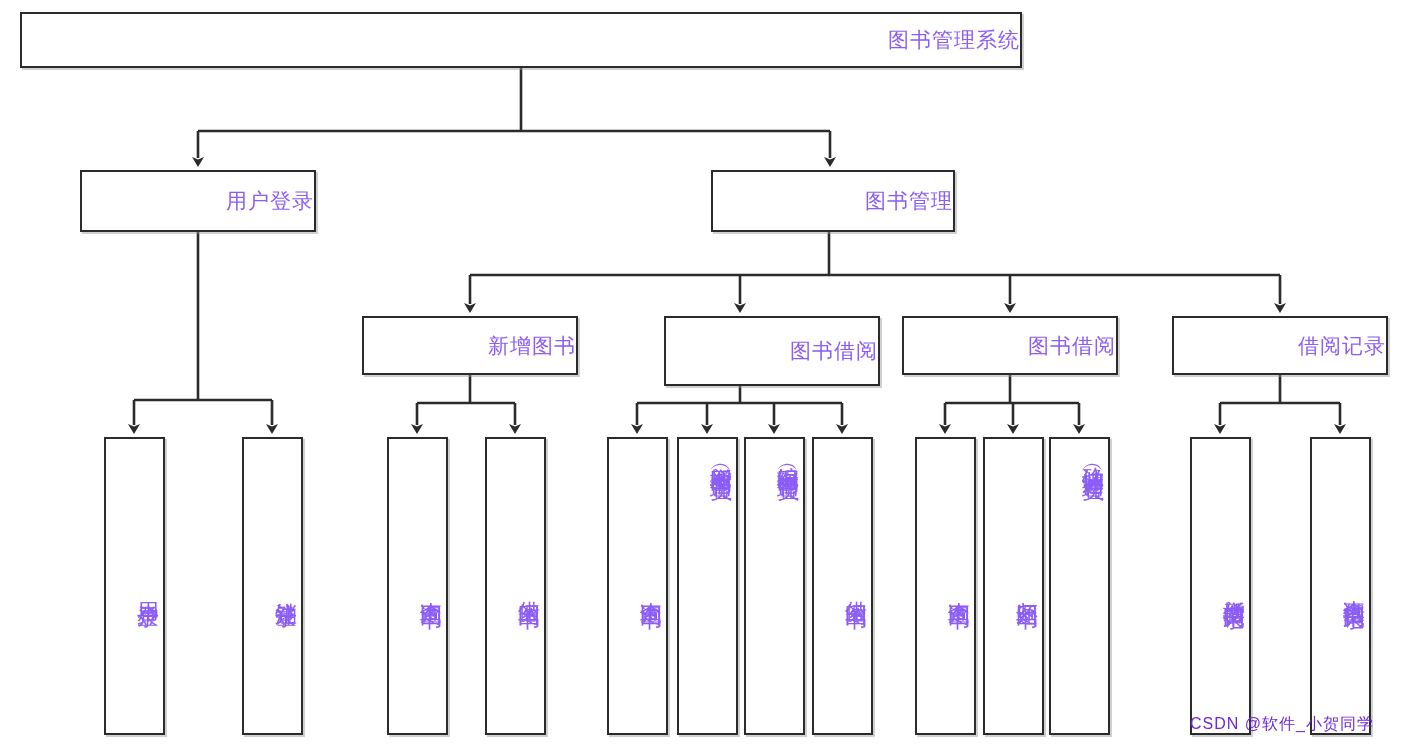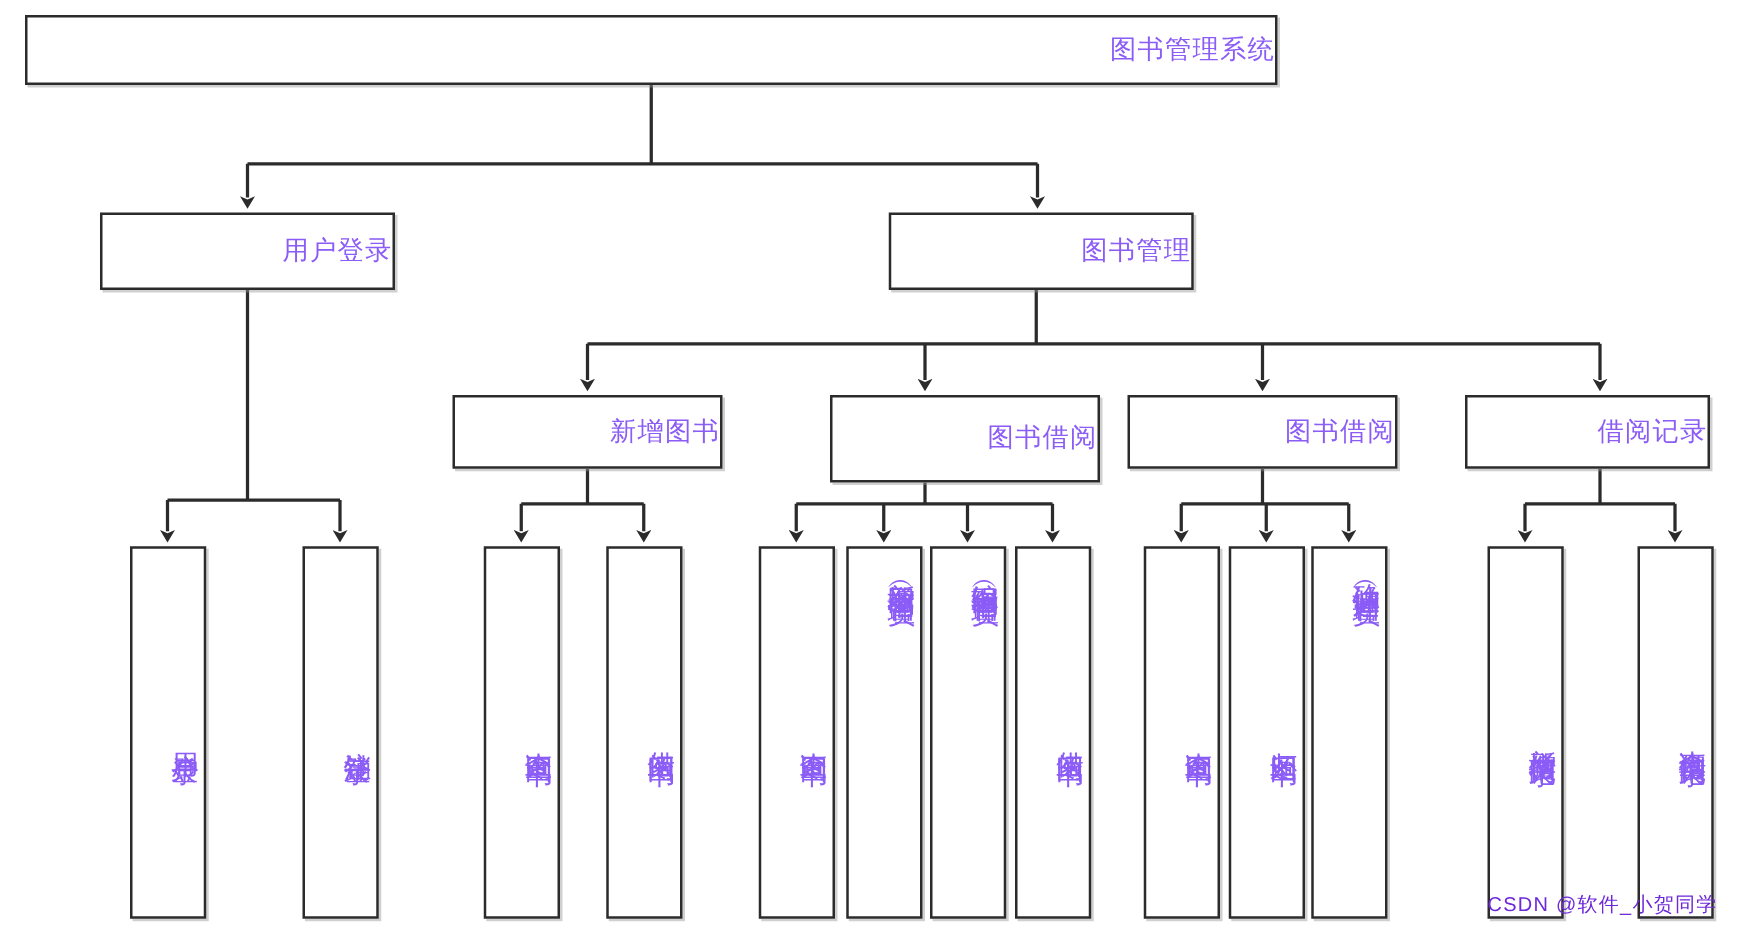--- a/index.html
+++ b/index.html
@@ -135,21 +135,21 @@
 
   <div class="node horiz" style="left: 362px; top: 316px; width: 216px; height: 59px;">
     <span>新增图书</span>
   </div>
   <div class="node horiz" style="left: 664px; top: 316px; width: 216px; height: 70px;">
     <span>图书借阅</span>
   </div>
   <div class="node horiz" style="left: 902px; top: 316px; width: 216px; height: 59px;">
     <span>图书借阅</span>
   </div>
-  <div class="node horiz" style="left: 1172px; top: 316px; width: 196px; height: 59px;">
+  <div class="node horiz" style="left: 1172px; top: 316px; width: 216px; height: 59px;">
     <span>借阅记录</span>
   </div>
 
   <div class="node vert centered" style="left: 104px; top: 437px; width: 61px; height: 298px;">
     <span class="vlabel">用户登录</span>
   </div>
   <div class="node vert centered" style="left: 242px; top: 437px; width: 61px; height: 298px;">
     <span class="vlabel">注销登录</span>
   </div>
   <div class="node vert centered" style="left: 387px; top: 437px; width: 61px; height: 298px;">

